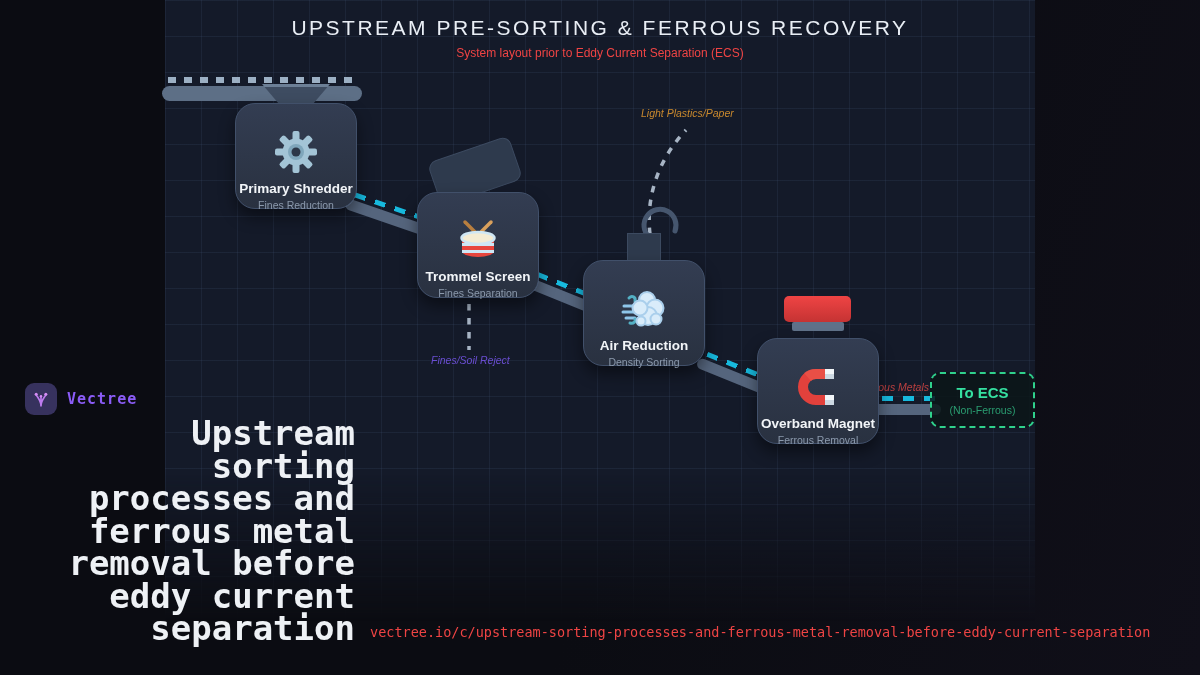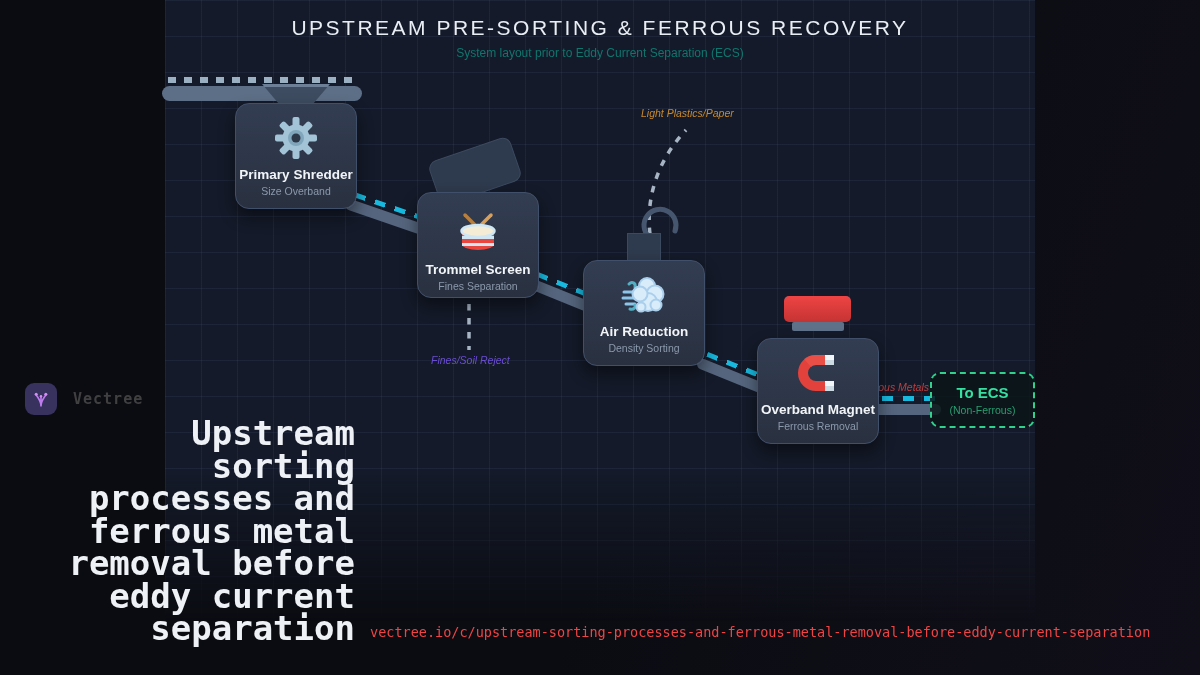--- a/index.html
+++ b/index.html
@@ -23,31 +23,31 @@
             mask-image:linear-gradient(to bottom,#000 0%,#000 70%,transparent 92%);
   }
 
   .diagram-title {
     position:absolute; left:165px; top:16px; width:870px;
     text-align:center; font-size:21px; font-weight:normal;
     letter-spacing:2.5px; color:#e9eef5;
   }
   .diagram-subtitle {
     position:absolute; left:165px; top:46px; width:870px;
-    text-align:center; font-size:12px; color:#0f766e;
+    text-align:center; font-size:12px; color:#ef4444;
   }
 
   
   .node {
     position:absolute; width:122px; height:106px;
     background:linear-gradient(#333d52,#293140);
-    border:1px solid #41506a; border-radius:14px;
+    border:1px solid #41506a; border-radius:20px;
     box-shadow:0 8px 16px rgba(0,0,0,.45);
     display:flex; flex-direction:column; align-items:center;
-    padding-top:10px; z-index:6;
+    padding-top:24px; z-index:6;
   }
   .node .nicon { width:48px; height:48px; flex:0 0 48px; margin-bottom:5px; }
   .node .ntitle { font-size:13.5px; font-weight:bold; color:#f2f5f8; line-height:16px; }
   .node .nsub   { font-size:10.5px; color:#8b99ac; margin-top:2px; }
 
   #node-shredder { left:235px; top:103px; }
   #node-trommel  { left:417px; top:192px;justify-content:center; }
   #node-air      { left:583px; top:260px; }
   #node-magnet   { left:757px; top:338px; }
 
@@ -118,22 +118,22 @@
   
   .decor-svg { position:absolute; left:0; top:0; z-index:2; pointer-events:none; }
 
   
   .brand-row { position:absolute; left:25px; top:383px; display:flex; align-items:center; z-index:8; }
   .brand-logo {
     width:32px; height:32px; border-radius:9px; background:#37325e;
     display:flex; align-items:center; justify-content:center;
   }
   .brand-name {
-    margin-left:16px; font-family:"DejaVu Sans Mono", monospace;
-    font-weight:bold; font-size:15px; letter-spacing:1px; color:#404040;
+    margin-left:10px; font-family:"DejaVu Sans Mono", monospace;
+    font-weight:bold; font-size:15px; letter-spacing:1px; color:#8b5cf6;
   }
   .headline {
     position:absolute; left:25px; top:417px; width:330px; z-index:8;
     font-family:"DejaVu Sans Mono", monospace; font-weight:bold;
     font-size:34px; line-height:32.5px; color:#eef1f5; white-space:pre-line;text-align:right;
   }
   .footer-url {
     position:absolute; left:370px; top:624px; z-index:8;
     font-family:"DejaVu Sans Mono", monospace; font-size:13.5px; color:#ef4444;
   }
@@ -192,21 +192,21 @@
       <rect x="20.5" y="3" width="7" height="12" rx="2" transform="rotate(180 24 24)"></rect>
       <rect x="20.5" y="3" width="7" height="12" rx="2" transform="rotate(225 24 24)"></rect>
       <rect x="20.5" y="3" width="7" height="12" rx="2" transform="rotate(270 24 24)"></rect>
       <rect x="20.5" y="3" width="7" height="12" rx="2" transform="rotate(315 24 24)"></rect>
       <circle cx="24" cy="24" r="13.5"></circle>
     </g>
     <circle cx="24" cy="24" r="8" fill="#7fa6bb"></circle>
     <circle cx="24" cy="24" r="4.5" fill="#2c3748"></circle>
   </svg>
   <div class="ntitle">Primary Shredder</div>
-  <div class="nsub">Size Overband</div>
+  <div class="nsub">Fines Reduction</div>
 </div>
 
 <div class="node" id="node-trommel">
   <svg class="nicon" viewBox="0 0 48 48">
     <line x1="11" y1="6" x2="30" y2="25" stroke="#b97f3f" stroke-width="3.5" stroke-linecap="round"></line>
     <line x1="37" y1="6" x2="18" y2="25" stroke="#d9a05c" stroke-width="3.5" stroke-linecap="round"></line>
     <path d="M8 23 V35 a16 6 0 0 0 32 0 V23 Z" fill="#e8463e"></path>
     <rect x="8" y="27" width="32" height="3" fill="#cfe7f5"></rect>
     <rect x="8" y="34" width="32" height="3" fill="#cfe7f5"></rect>
     <ellipse cx="24" cy="22" rx="16.5" ry="6" fill="#f4ecd4" stroke="#cfe7f5" stroke-width="2.5"></ellipse>

